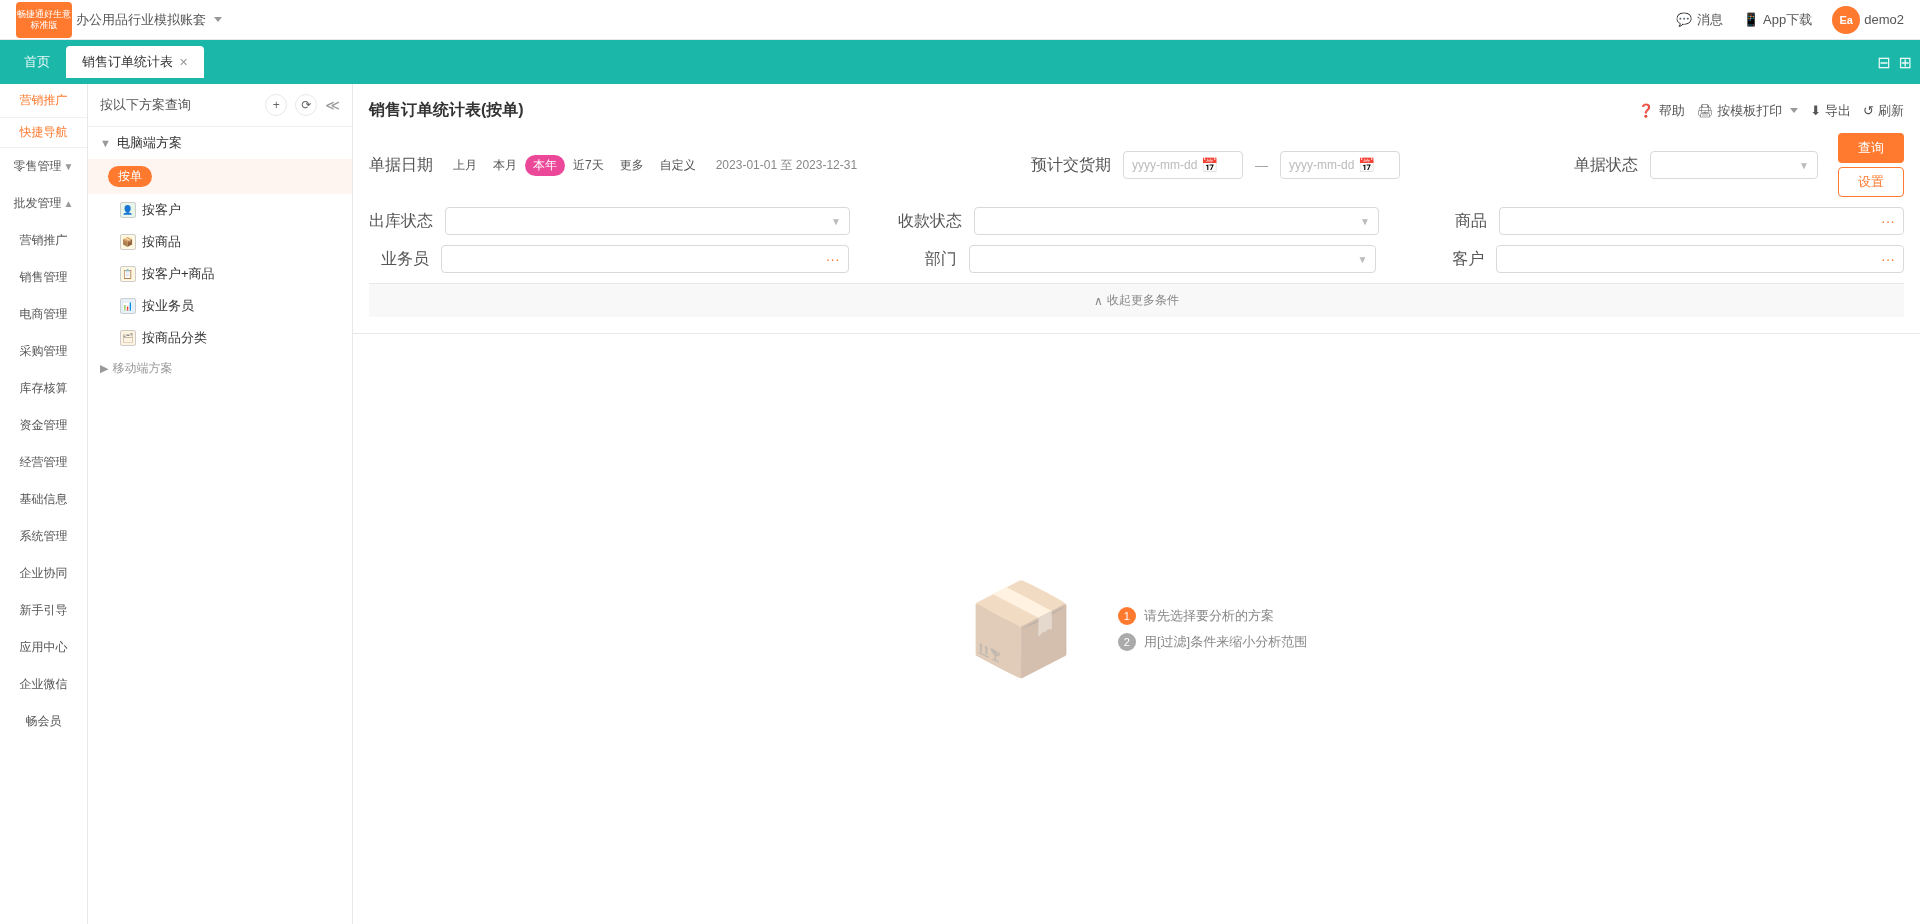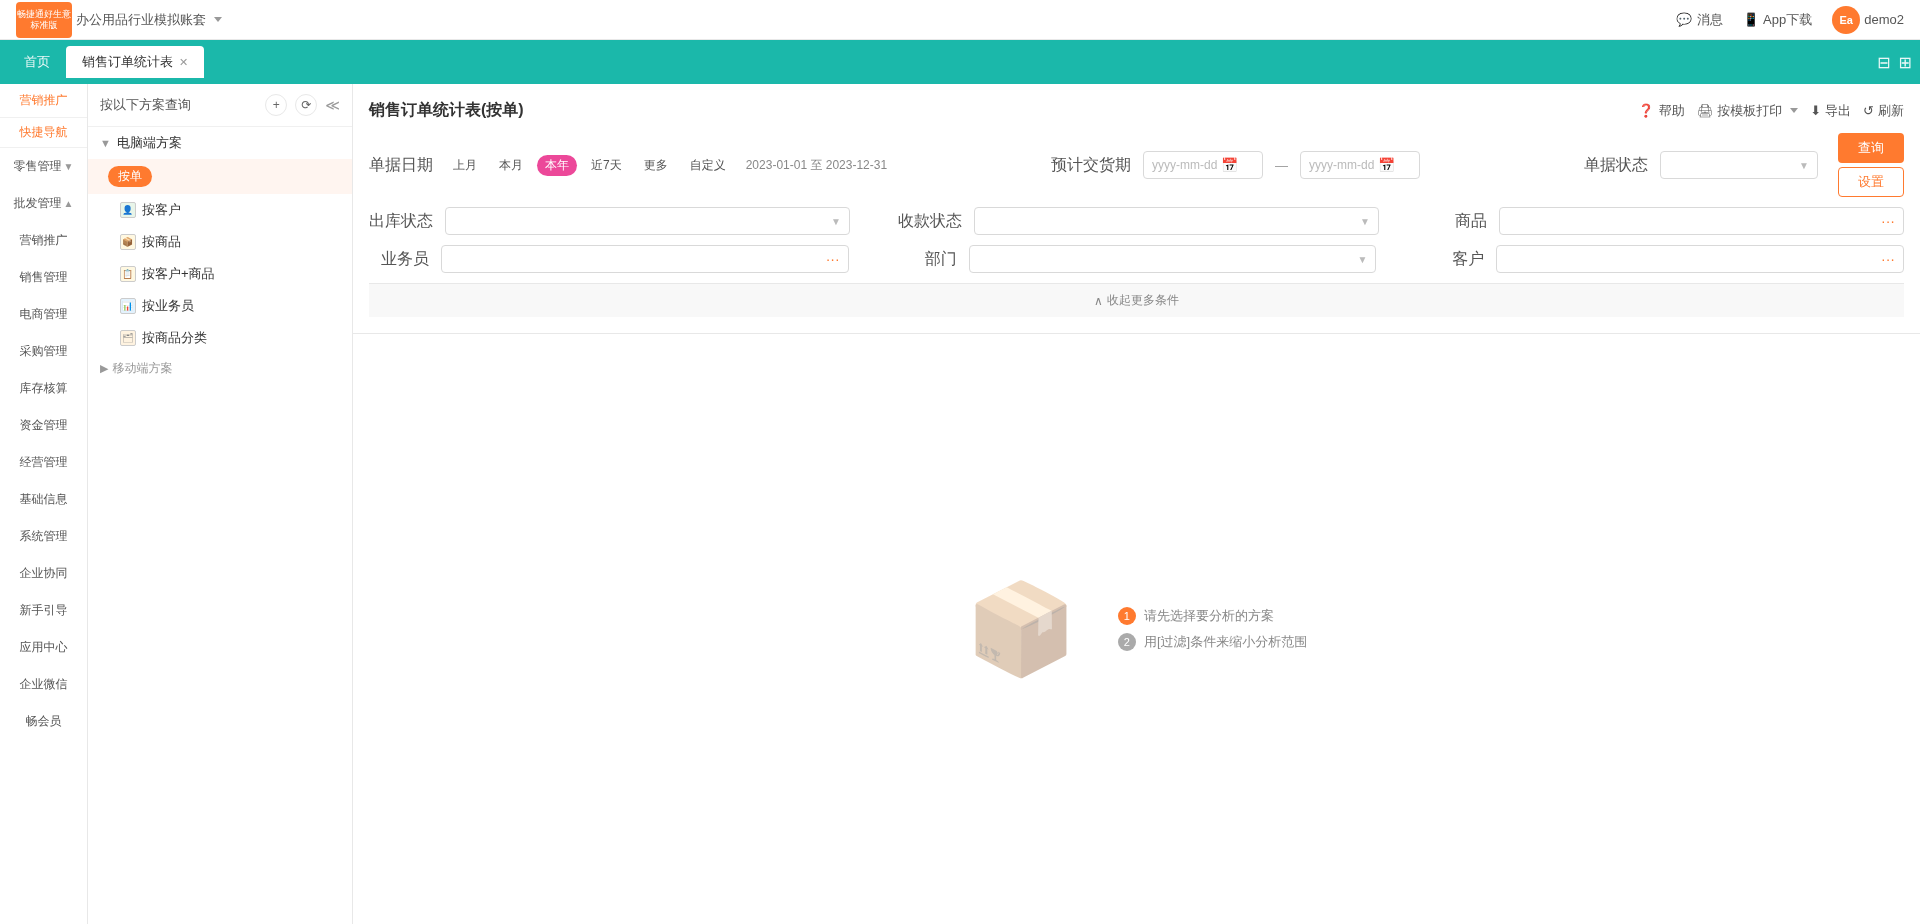--- a/index.html
+++ b/index.html
@@ -56,21 +56,21 @@
     .section-divider { padding: 6px 12px; font-size: 12px; color: #999; display: flex; align-items: center; gap: 4px; }
 
     
     .right-panel { flex: 1; display: flex; flex-direction: column; overflow: hidden; }
 
     
     .filter-area { background: #fff; padding: 16px 16px; border-bottom: 1px solid #e8e8e8; flex-shrink: 0; }
     .filter-row { display: flex; align-items: center; gap: 12px; margin-bottom: 10px; }
     .filter-row:last-child { margin-bottom: 0; }
     .filter-label { font-size: 16px; color: #555; flex-shrink: 0; min-width: 60px; text-align: right; }
-    .date-shortcuts { display: flex; align-items: center; gap: 6px; }
+    .date-shortcuts { display: flex; align-items: center; gap: 0; }
     .date-shortcut { padding: 2px 8px; border-radius: 12px; font-size: 12px; cursor: pointer; color: #555; }
     .date-shortcut.active { background: #ec4899; color: #fff; }
     .date-input { width: 120px; height: 28px; border: 1px solid #d9d9d9; border-radius: 4px; padding: 0 8px; font-size: 12px; color: #bbb; display: flex; align-items: center; gap: 4px; }
     .filter-select { height: 28px; border: 1px solid #d9d9d9; border-radius: 4px; padding: 0 8px; font-size: 13px; display: flex; align-items: center; justify-content: space-between; cursor: pointer; background: #fff; flex: 1; }
     .filter-more-dots { color: #ff7a2f; cursor: pointer; font-size: 14px; }
     .filter-action-btn { display: flex; align-items: center; gap: 4px; cursor: pointer; font-size: 13px; color: #555; }
     .query-btn { background: #ff7a2f; color: #fff; border: none; border-radius: 4px; padding: 6px 20px; font-size: 13px; cursor: pointer; }
     .settings-btn { background: #fff; color: #ff7a2f; border: 1px solid #ff7a2f; border-radius: 4px; padding: 5px 16px; font-size: 13px; cursor: pointer; }
     .section-title { font-size: 16px; font-weight: 600; color: #333; }
     .dash { color: #999; }

